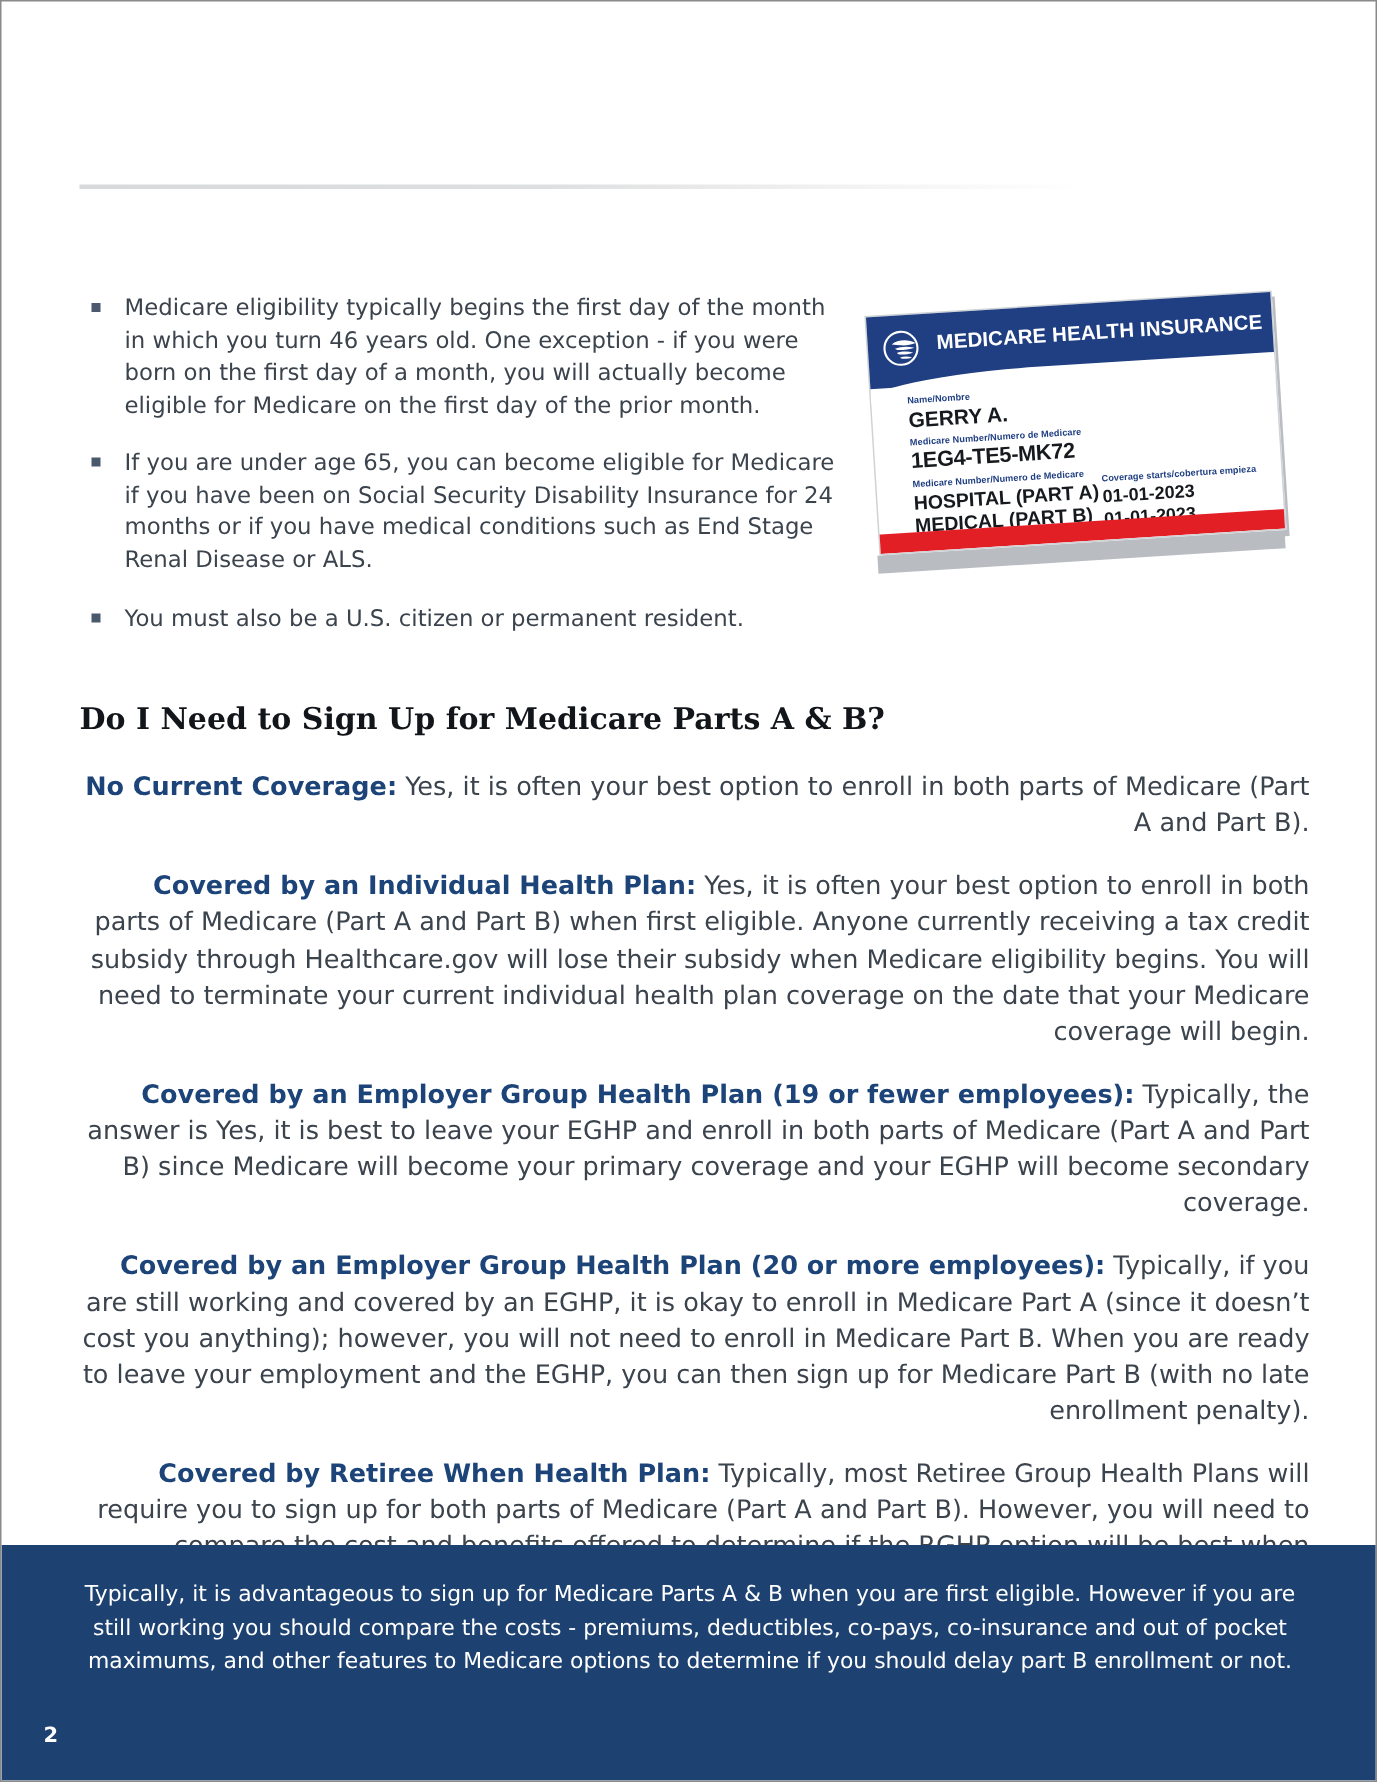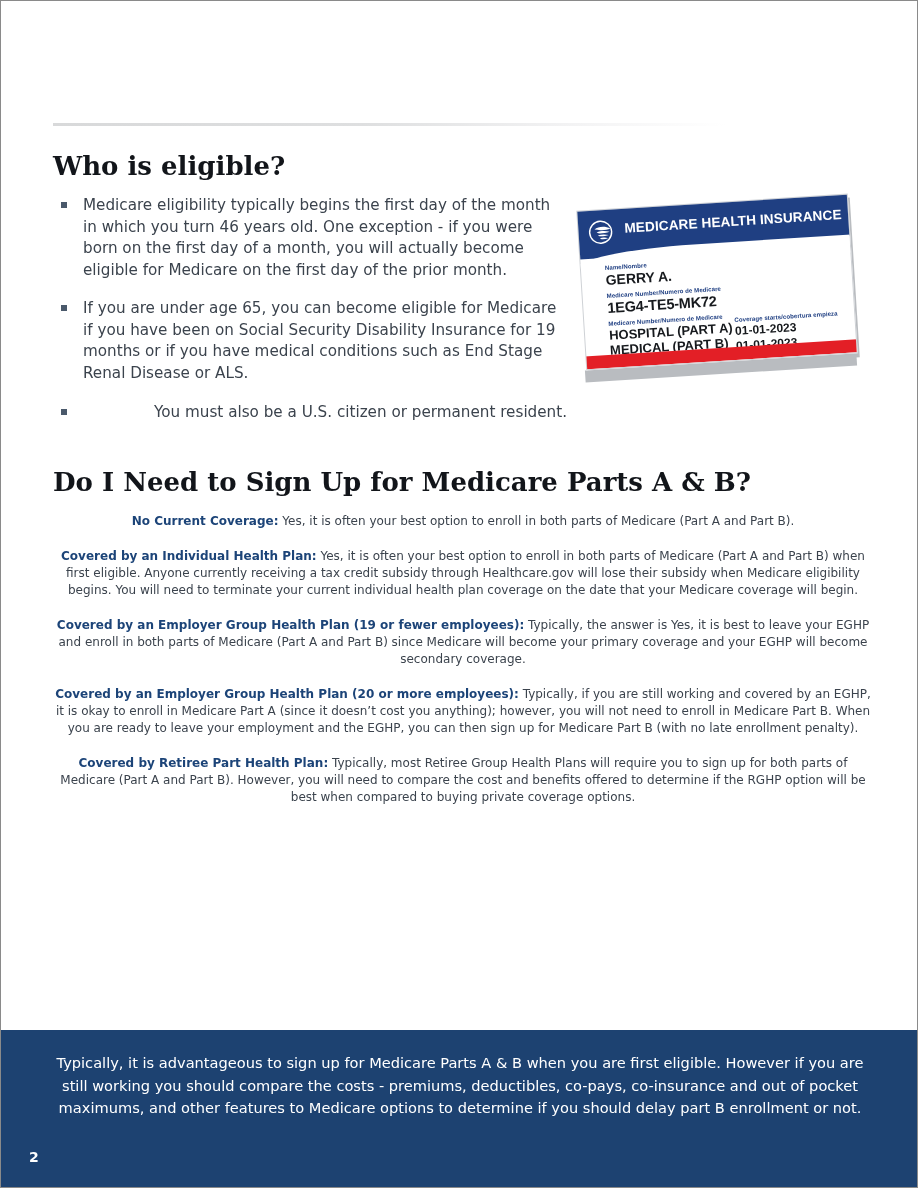--- a/index.html
+++ b/index.html
@@ -59,40 +59,40 @@
     font-weight: bold;
     color: #12151a;
     position: absolute;
   }
   #heading-eligible {
     left: 52px; top: 150px;
     font-size: 26px;
   }
   #heading-signup {
     left: 52px; top: 466px;
-    font-size: 26px;
+    font-size: 20px;
   }
 
   
   .bullet-list {
     position: absolute;
     left: 56px; top: 194px;
     width: 510px;
     margin: 0; padding: 0;
     list-style: none;
   }
   .bullet-item {
     position: relative;
     padding-left: 26px;
     margin-bottom: 17px;
     font-size: 15.2px;
     line-height: 1.42;
     color: #3b434d;
   }
-  .bullet-item:last-child { margin-bottom: 16px; text-align: right; }
+  .bullet-item:last-child { margin-bottom: 16px; }
   .bullet-marker {
     position: absolute;
     left: 4px; top: 7px;
     width: 6px; height: 6px;
     background: #4a596b;
     display: block;
   }
 
   
   .card-wrap {
@@ -191,25 +191,25 @@
     transform: rotate(-3.6deg);
   }
 
   
   .qa-block {
     position: absolute;
     left: 52px;
     width: 820px;
   }
   .qa-para {
-    font-size: 12px;
+    font-size: 17px;
     line-height: 1.42;
     color: #3b434d;
     margin: 0 0 18px 0;
-    text-align: center;
+    text-align: right;
   }
   .qa-para:last-child { margin-bottom: 0; }
   .qa-lead {
     color: #1c4478;
     font-weight: bold;
   }
 
   
   .footer-banner {
     position: absolute;
@@ -234,30 +234,29 @@
     font-weight: bold;
   }
 </style>
 </head>
 <body>
 
 <div class="page">
 
   <div class="title-rule"></div>
 
-  <div class="section-heading" id="heading-eligible">Who is eligible?</div>
 
   <ul class="bullet-list">
     <li class="bullet-item">
       <span class="bullet-marker"></span>
       <span>Medicare eligibility typically begins the first day of the month in which you turn 46 years old. One exception - if you were born on the first day of a month, you will actually become eligible for Medicare on the first day of the prior month.</span>
     </li>
     <li class="bullet-item">
       <span class="bullet-marker"></span>
-      <span>If you are under age 65, you can become eligible for Medicare if you have been on Social Security Disability Insurance for 19 months or if you have medical conditions such as End Stage Renal Disease or ALS.</span>
+      <span>If you are under age 65, you can become eligible for Medicare if you have been on Social Security Disability Insurance for 24 months or if you have medical conditions such as End Stage Renal Disease or ALS.</span>
     </li>
     <li class="bullet-item">
       <span class="bullet-marker"></span>
       <span>You must also be a U.S. citizen or permanent resident.</span>
     </li>
   </ul>
 
   <div class="card-wrap">
     <div class="card-shadow"></div>
     <div class="card-red-shadow"></div>
@@ -302,21 +301,21 @@
     <p class="qa-para">
       <span class="qa-lead">Covered by an Individual Health Plan:</span><span> Yes, it is often your best option to enroll in both parts of Medicare (Part A and Part B) when first eligible. Anyone currently receiving a tax credit subsidy through Healthcare.gov will lose their subsidy when Medicare eligibility begins. You will need to terminate your current individual health plan coverage on the date that your Medicare coverage will begin.</span>
     </p>
     <p class="qa-para">
       <span class="qa-lead">Covered by an Employer Group Health Plan (19 or fewer employees):</span><span> Typically, the answer is Yes, it is best to leave your EGHP and enroll in both parts of Medicare (Part A and Part B) since Medicare will become your primary coverage and your EGHP will become secondary coverage.</span>
     </p>
     <p class="qa-para">
       <span class="qa-lead">Covered by an Employer Group Health Plan (20 or more employees):</span><span> Typically, if you are still working and covered by an EGHP, it is okay to enroll in Medicare Part A (since it doesn’t cost you anything); however, you will not need to enroll in Medicare Part B. When you are ready to leave your employment and the EGHP, you can then sign up for Medicare Part B (with no late enrollment penalty).</span>
     </p>
     <p class="qa-para">
-      <span class="qa-lead">Covered by Retiree Part Health Plan:</span><span> Typically, most Retiree Group Health Plans will require you to sign up for both parts of Medicare (Part A and Part B). However, you will need to compare the cost and benefits offered to determine if the RGHP option will be best when compared to buying private coverage options.</span>
+      <span class="qa-lead">Covered by Retiree When Health Plan:</span><span> Typically, most Retiree Group Health Plans will require you to sign up for both parts of Medicare (Part A and Part B). However, you will need to compare the cost and benefits offered to determine if the RGHP option will be best when compared to buying private coverage options.</span>
     </p>
   </div>
 
   <div class="footer-banner">
     <div class="footer-text">Typically, it is advantageous to sign up for Medicare Parts A &amp; B when you are first eligible. However if you are still working you should compare the costs - premiums, deductibles, co-pays, co-insurance and out of pocket maximums, and other features to Medicare options to determine if you should delay part B enrollment or not.</div>
     <div class="page-number">2</div>
   </div>
 
 </div>
 

